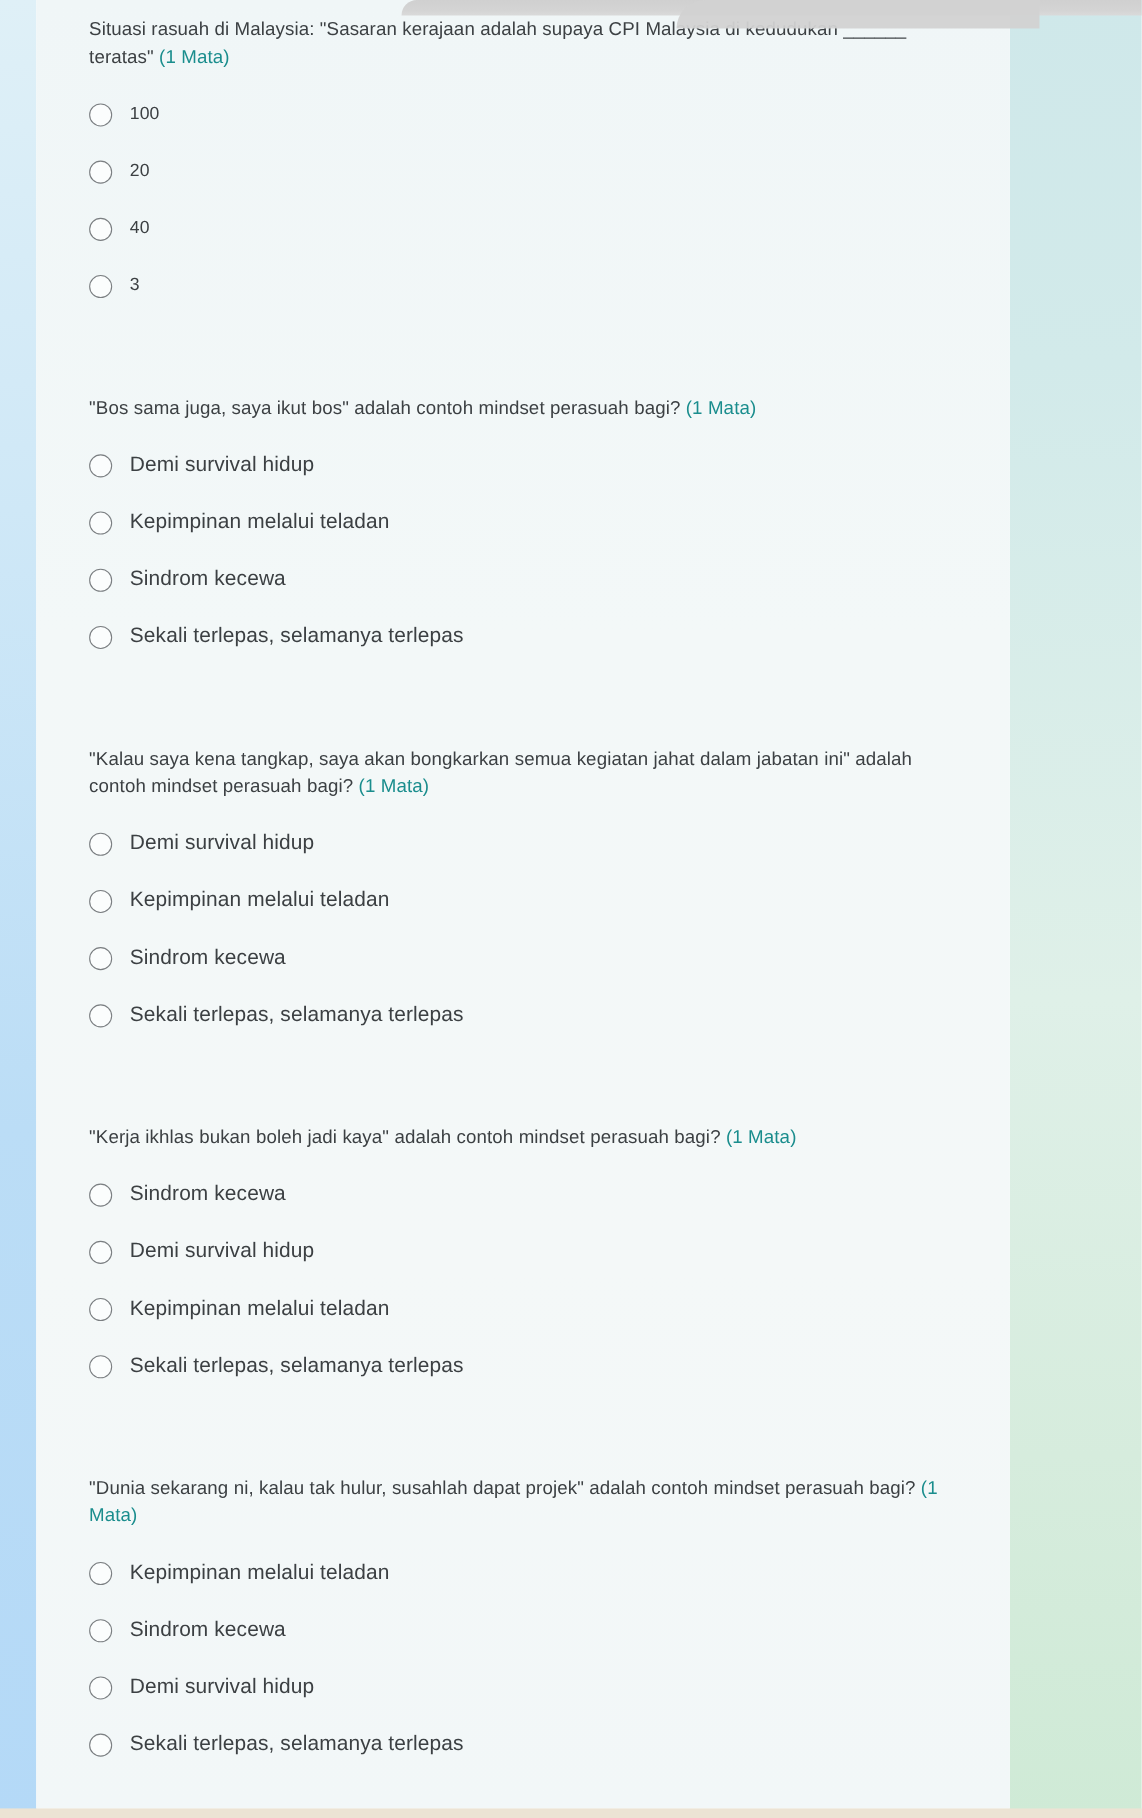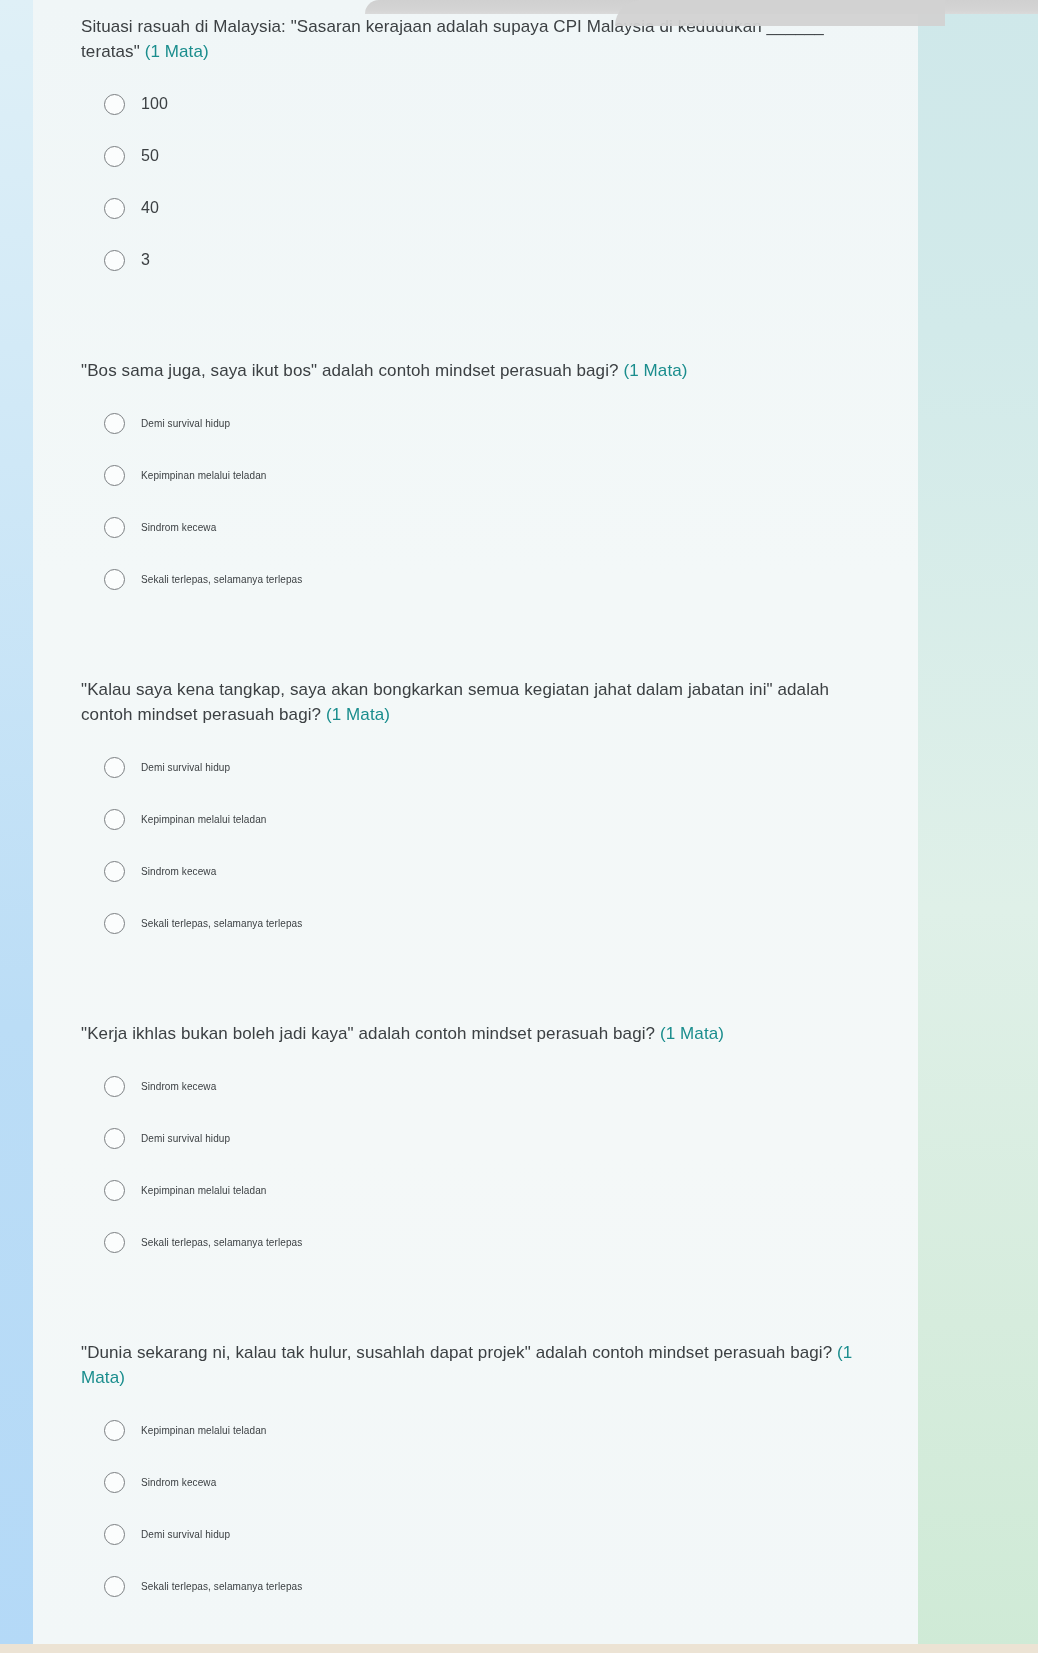--- a/index.html
+++ b/index.html
@@ -70,37 +70,37 @@
 
   .q-text {
     font-size: 17px;
     line-height: 25px;
     color: #3c4043;
     letter-spacing: 0.1px;
     padding: 0 35px 0 48px;
   }
   .q-text .marks { color: #1a8d8d; }
 
-  .options { margin-top: 14px; padding-left: 71px; }
+  .options { margin-top: 14px; padding-left: 48px; }
 
   .option-row {
     display: flex;
     align-items: center;
     height: 52px;
   }
   .option-row .radio {
     width: 21px; height: 21px;
     border: 1.4px solid #7b7f82;
     border-radius: 50%;
     background: #fbfdfd;
     flex: 0 0 auto;
     margin-right: 16px;
   }
   .option-row .opt-label {
-    font-size: 10px;
+    font-size: 19px;
     color: #3c4043;
     letter-spacing: 0.1px;
   }
 
   
   .block-0 .option-row .opt-label { font-size: 16px; }
   .block-0 .option-row { height: 52px; }
 
   .spacer-lg { height: 66px; }
   .spacer-md { height: 52px; }
@@ -118,21 +118,21 @@
         <div class="question-block block-0">
           <div class="spacer-md" style="height: 14px;"></div>
           <div class="q-text"><span>Situasi rasuah di Malaysia: "Sasaran kerajaan adalah supaya CPI Malaysia di kedudukan ______ teratas"</span> <span class="marks">(1 Mata)</span></div>
           <div class="options">
             <div class="option-row">
               <span class="radio"></span>
               <span class="opt-label">100</span>
             </div>
             <div class="option-row">
               <span class="radio"></span>
-              <span class="opt-label">50</span>
+              <span class="opt-label">20</span>
             </div>
             <div class="option-row">
               <span class="radio"></span>
               <span class="opt-label">40</span>
             </div>
             <div class="option-row">
               <span class="radio"></span>
               <span class="opt-label">3</span>
             </div>
           </div>

